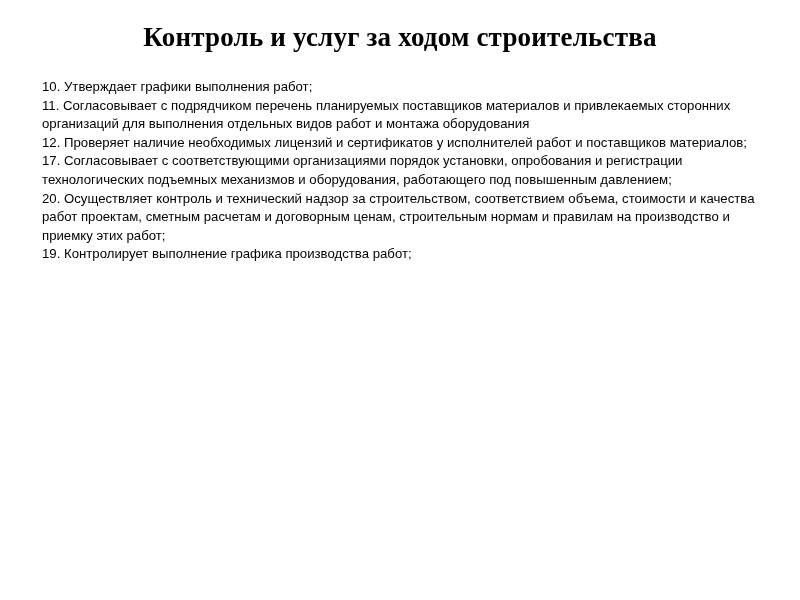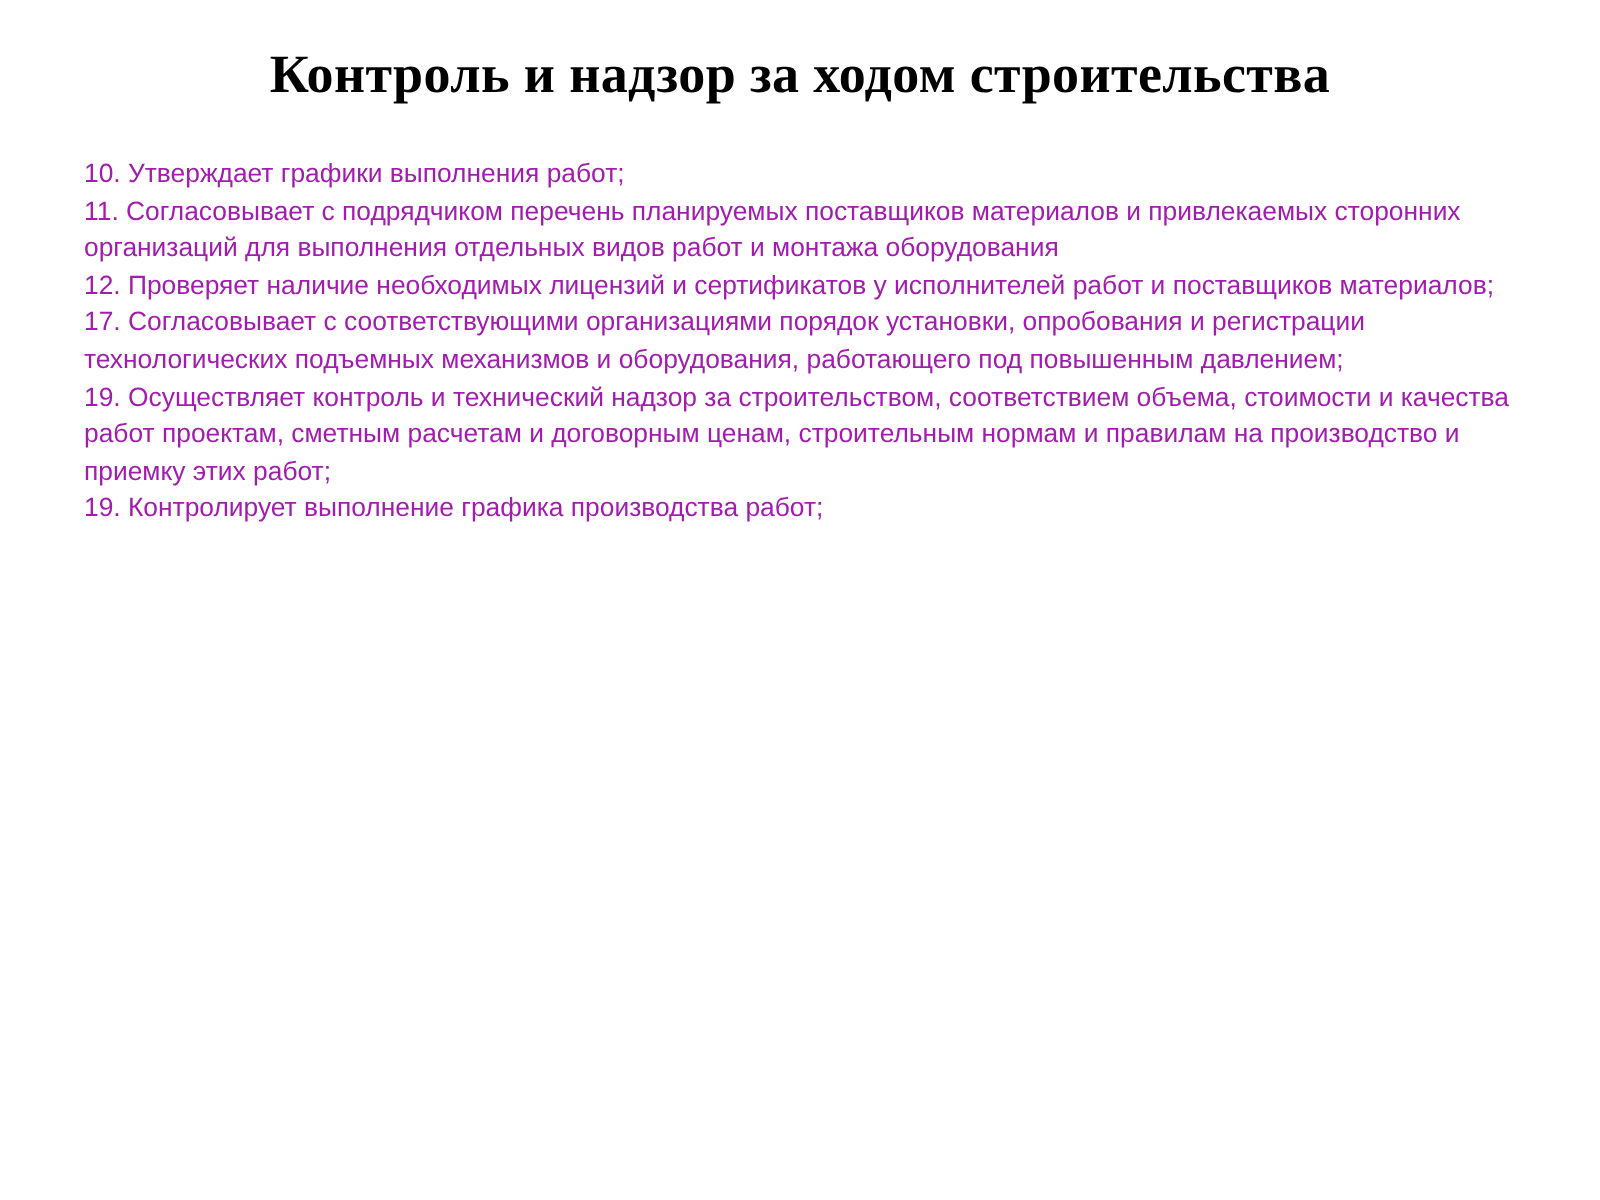--- a/index.html
+++ b/index.html
@@ -35,35 +35,35 @@
   }
   .body-block {
     position: absolute;
     left: 42px;
     top: 78px;
     width: 716px;
   }
   .para {
     font-size: 13.2px;
     line-height: 18.6px;
-    color: #a21caf;
+    color: #000000;
     text-align: left;
     margin: 0;
     padding: 0;
   }
 </style>
 </head>
 <body>
 
 <div class="slide">
 
-  <div class="slide-title">Контроль и надзор за ходом строительства</div>
+  <div class="slide-title">Контроль и услуг за ходом строительства</div>
 
   <div class="body-block">
     <p class="para">10. Утверждает графики выполнения работ;</p>
     <p class="para">11. Согласовывает с подрядчиком перечень планируемых поставщиков материалов и привлекаемых сторонних организаций для выполнения отдельных видов работ и монтажа оборудования</p>
     <p class="para">12. Проверяет наличие необходимых лицензий и сертификатов у исполнителей работ и поставщиков материалов;</p>
     <p class="para">17. Согласовывает с соответствующими организациями порядок установки, опробования и регистрации технологических подъемных механизмов и оборудования, работающего под повышенным давлением;</p>
-    <p class="para">19. Осуществляет контроль и технический надзор за строительством, соответствием объема, стоимости и качества работ проектам, сметным расчетам и договорным ценам, строительным нормам и правилам на производство и приемку этих работ;</p>
+    <p class="para">20. Осуществляет контроль и технический надзор за строительством, соответствием объема, стоимости и качества работ проектам, сметным расчетам и договорным ценам, строительным нормам и правилам на производство и приемку этих работ;</p>
     <p class="para">19. Контролирует выполнение графика производства работ;</p>
   </div>
 
 </div>
 
 </body></html>

